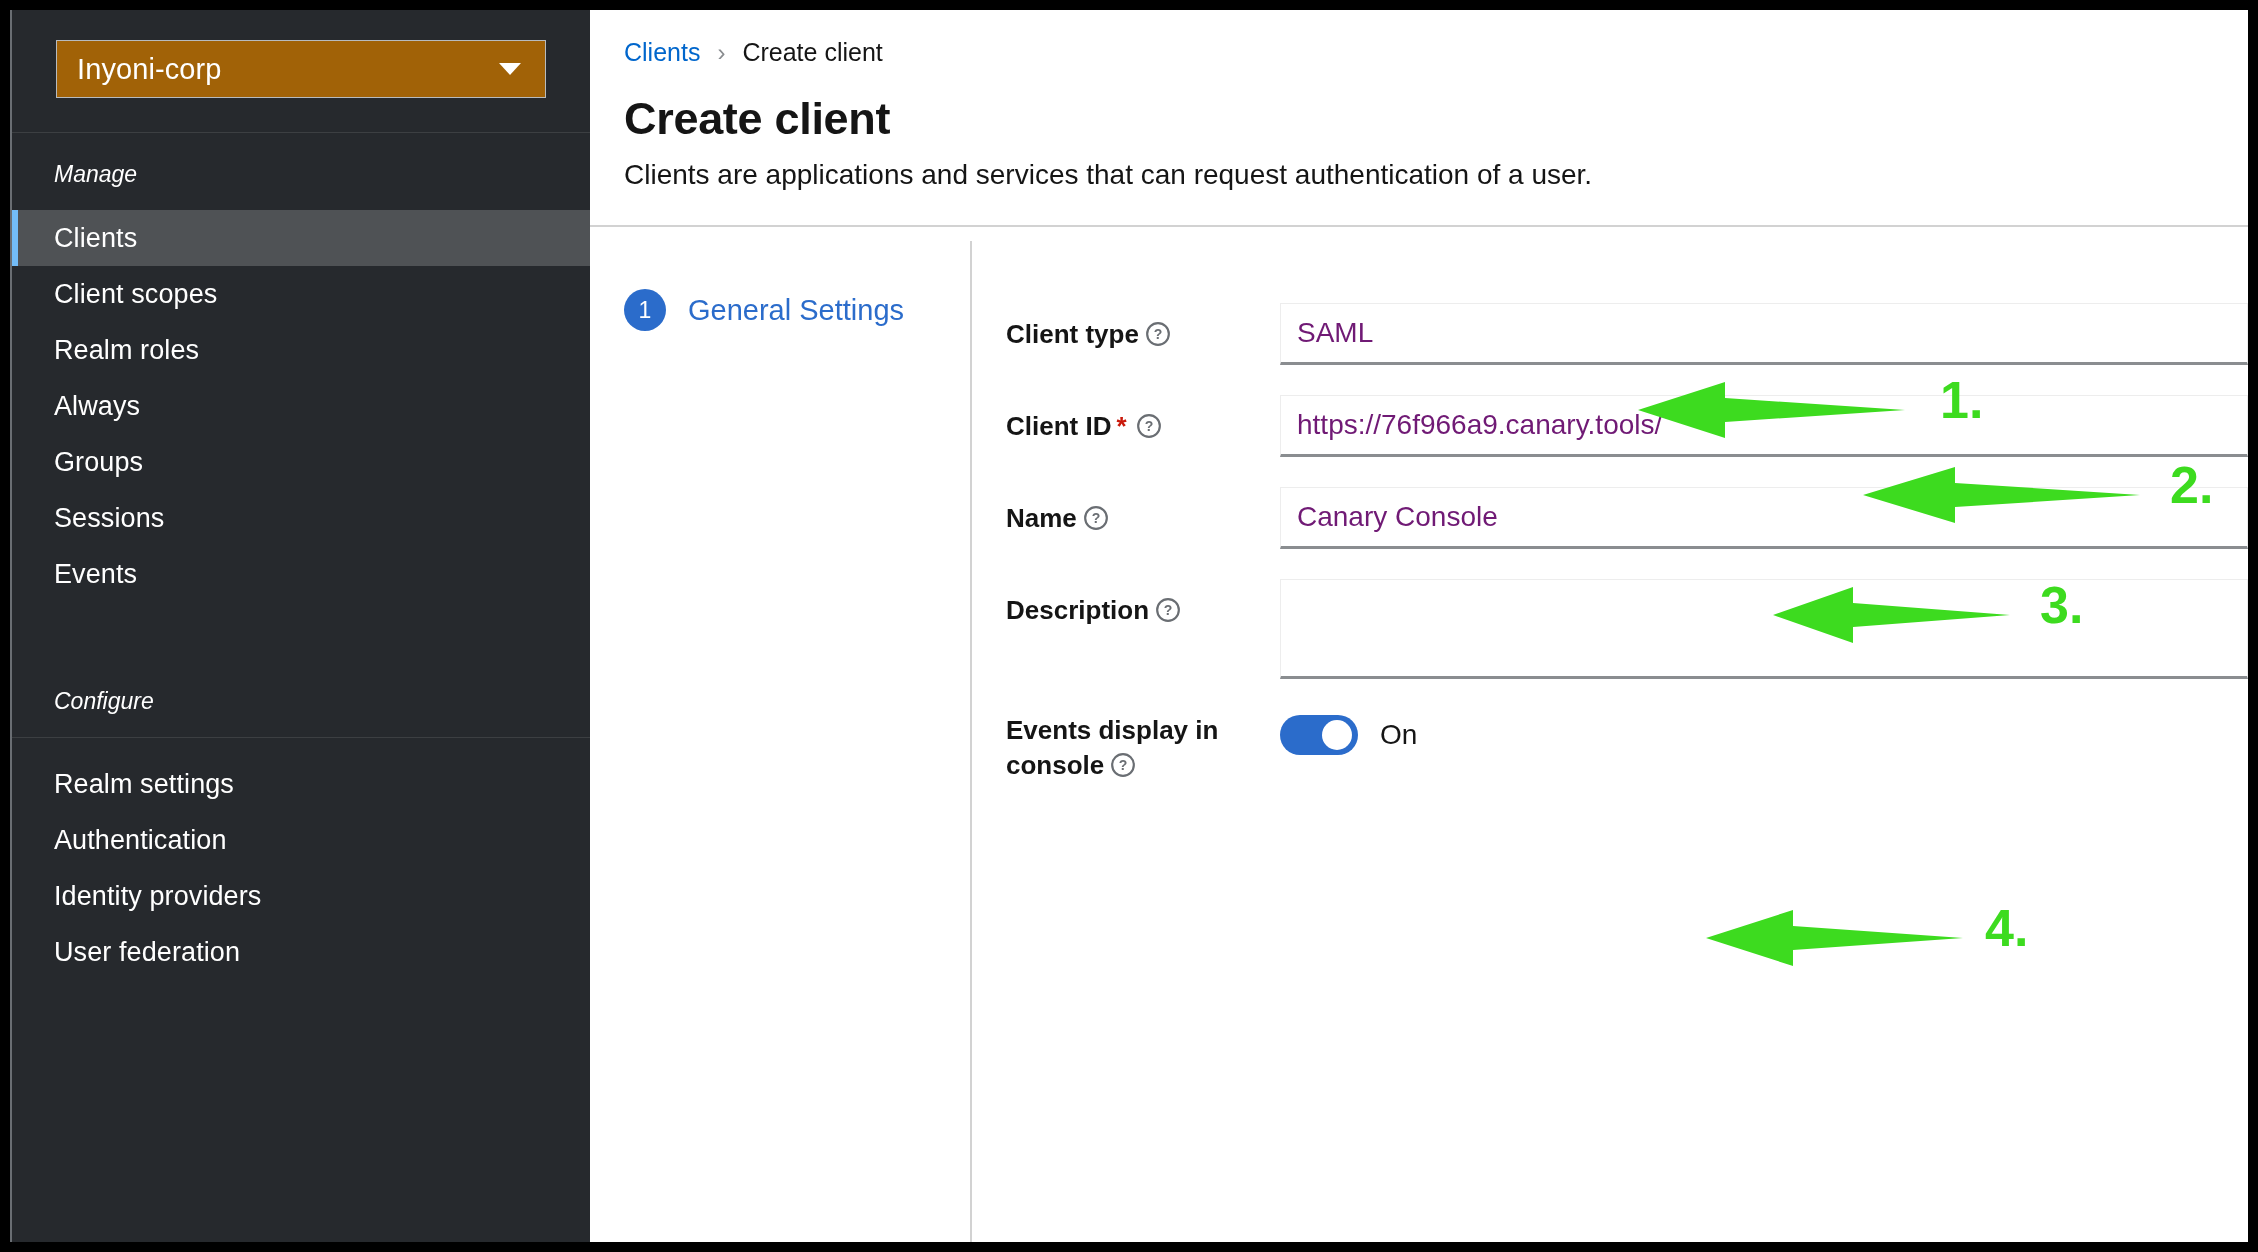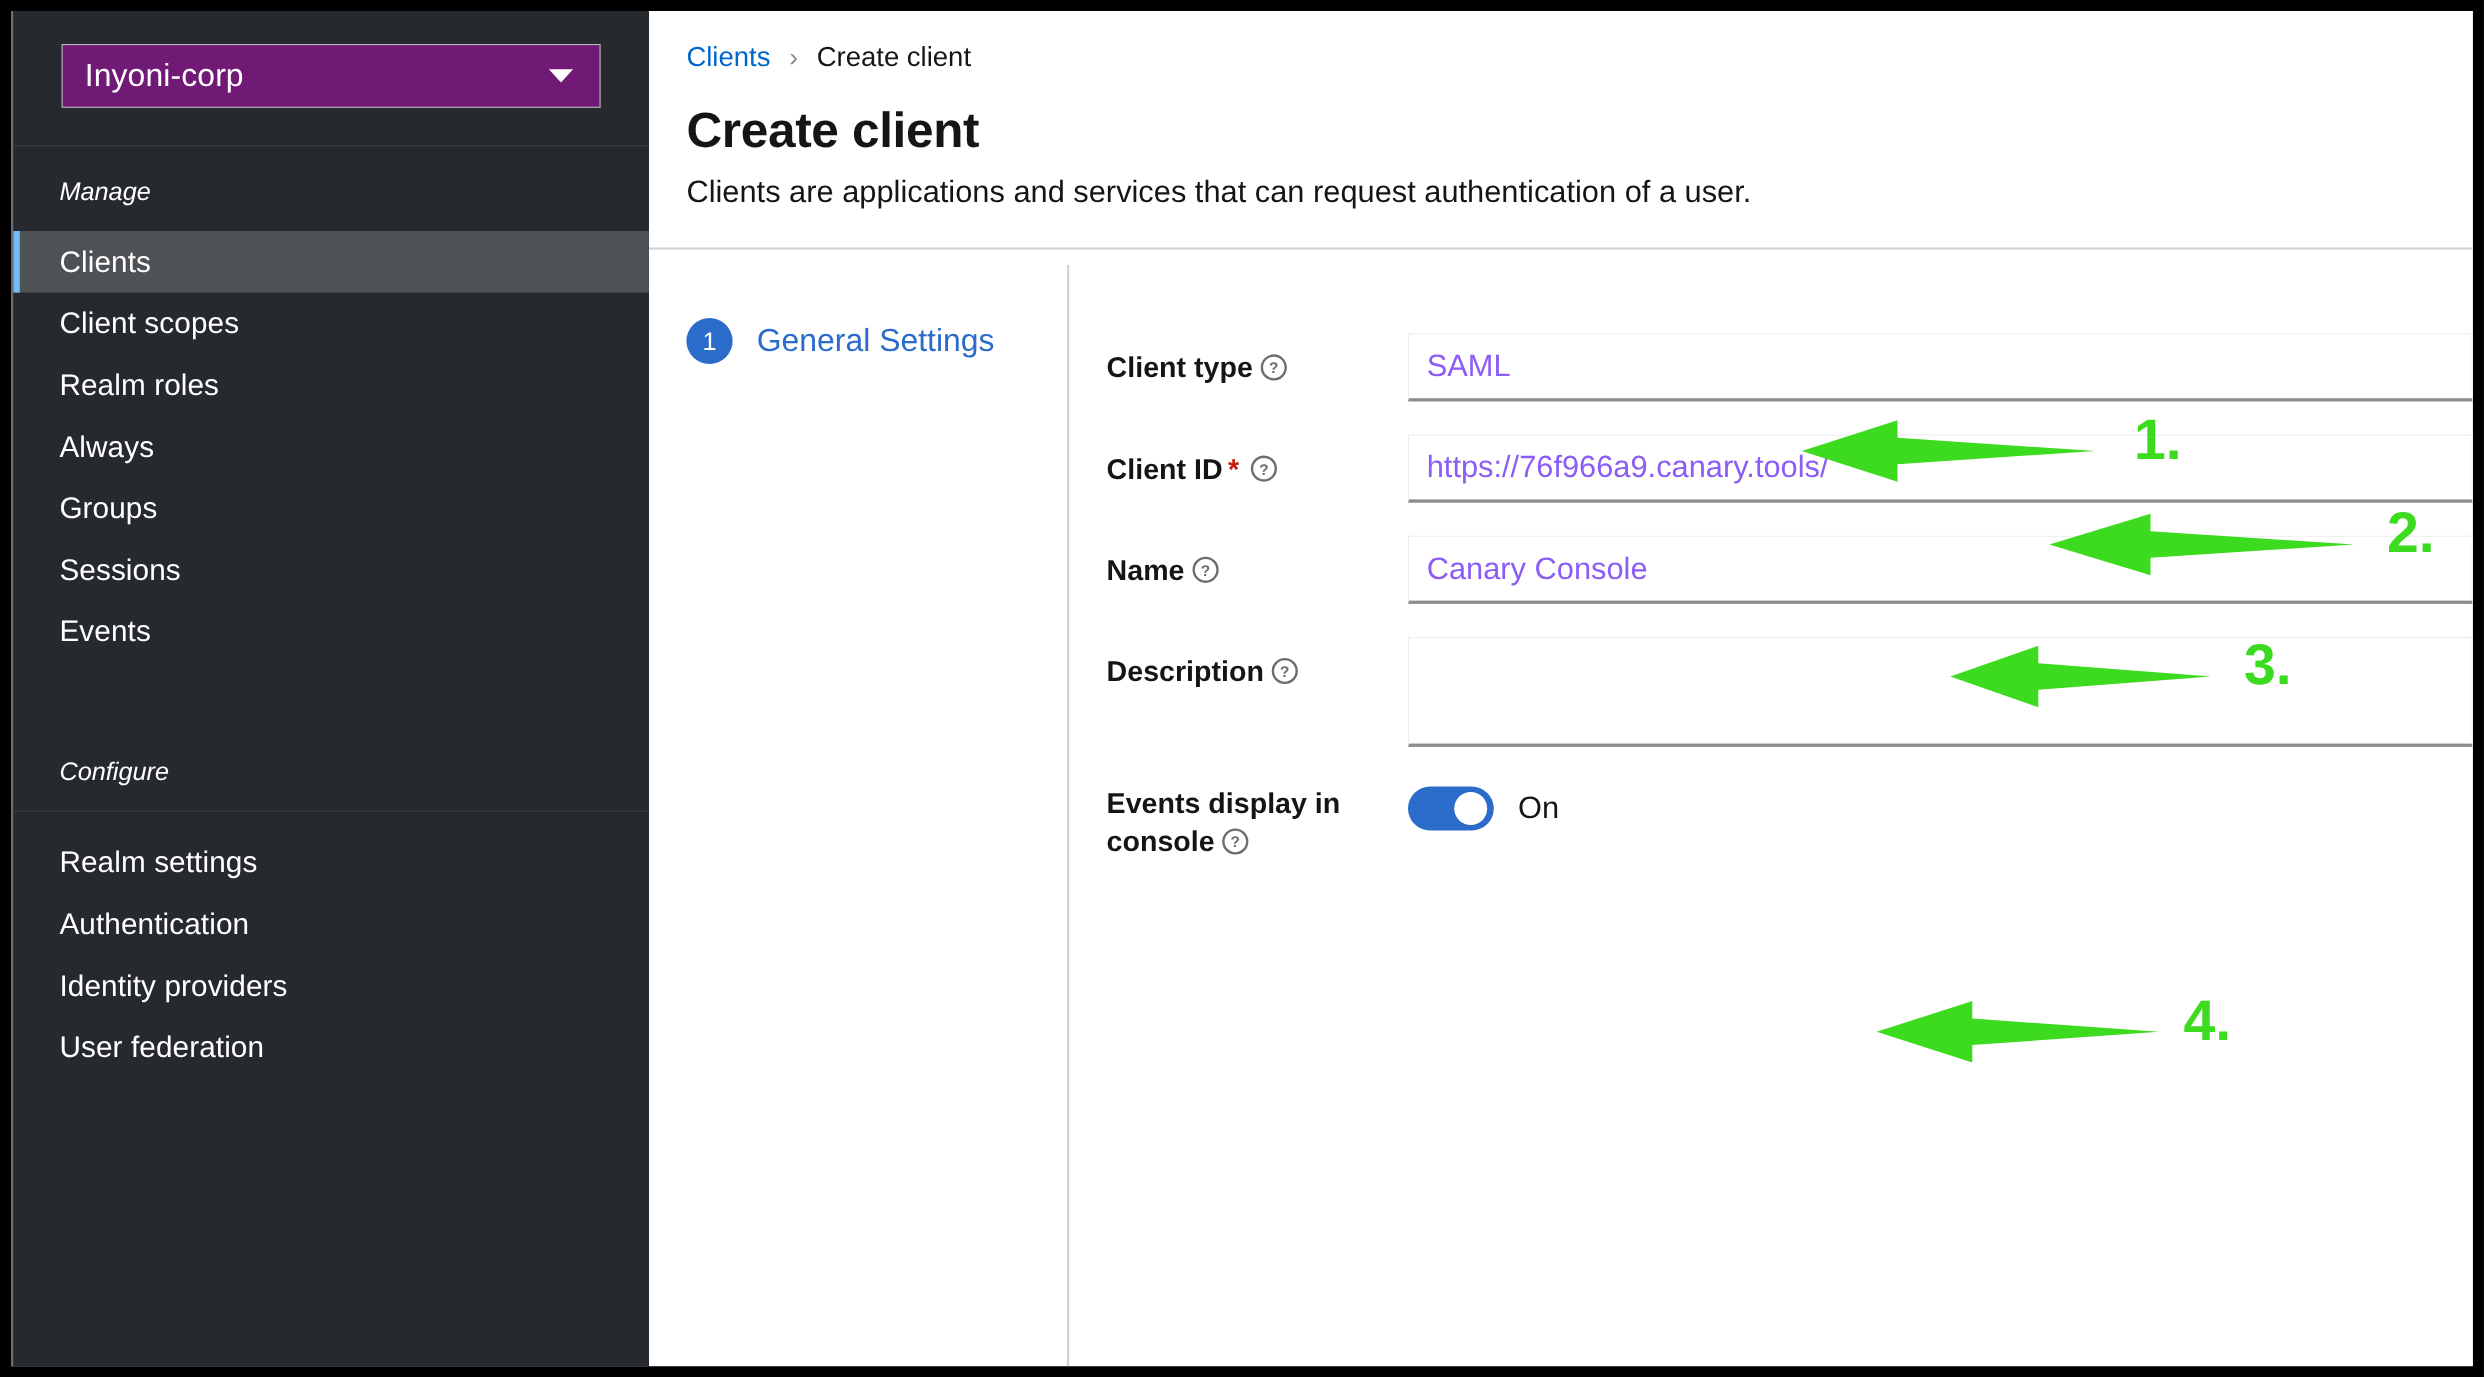--- a/index.html
+++ b/index.html
@@ -28,21 +28,21 @@
     border-left: 2px solid #6a6e73;
     position: relative;
     overflow: hidden;
   }
   .realm-selector-wrap {
     padding: 30px 44px 34px 44px;
     border-bottom: 1px solid #3c3f42;
   }
   .realm-selector {
     height: 58px;
-    background: #701a75;
+    background: #a16207;
     border: 1px solid #b8bbbe;
     display: flex;
     align-items: center;
     padding: 0 18px 0 20px;
     cursor: pointer;
   }
   .realm-selector .realm-name {
     flex: 1;
     color: #ffffff;
     font-size: 29px;
@@ -207,21 +207,21 @@
   .pf-input {
     width: 100%;
     height: 62px;
     background: #ffffff;
     border: 1px solid #ededed;
     border-bottom: 3px solid #8a8d90;
     display: flex;
     align-items: center;
     padding: 0 16px;
     font-size: 28px;
-    color: #8b5cf6;
+    color: #701a75;
     cursor: text;
   }
   .pf-input.readonly { cursor: default; }
   .pf-textarea {
     width: 100%;
     height: 100px;
     background: #ffffff;
     border: 1px solid #ededed;
     border-bottom: 3px solid #8a8d90;
     padding: 12px 16px;

